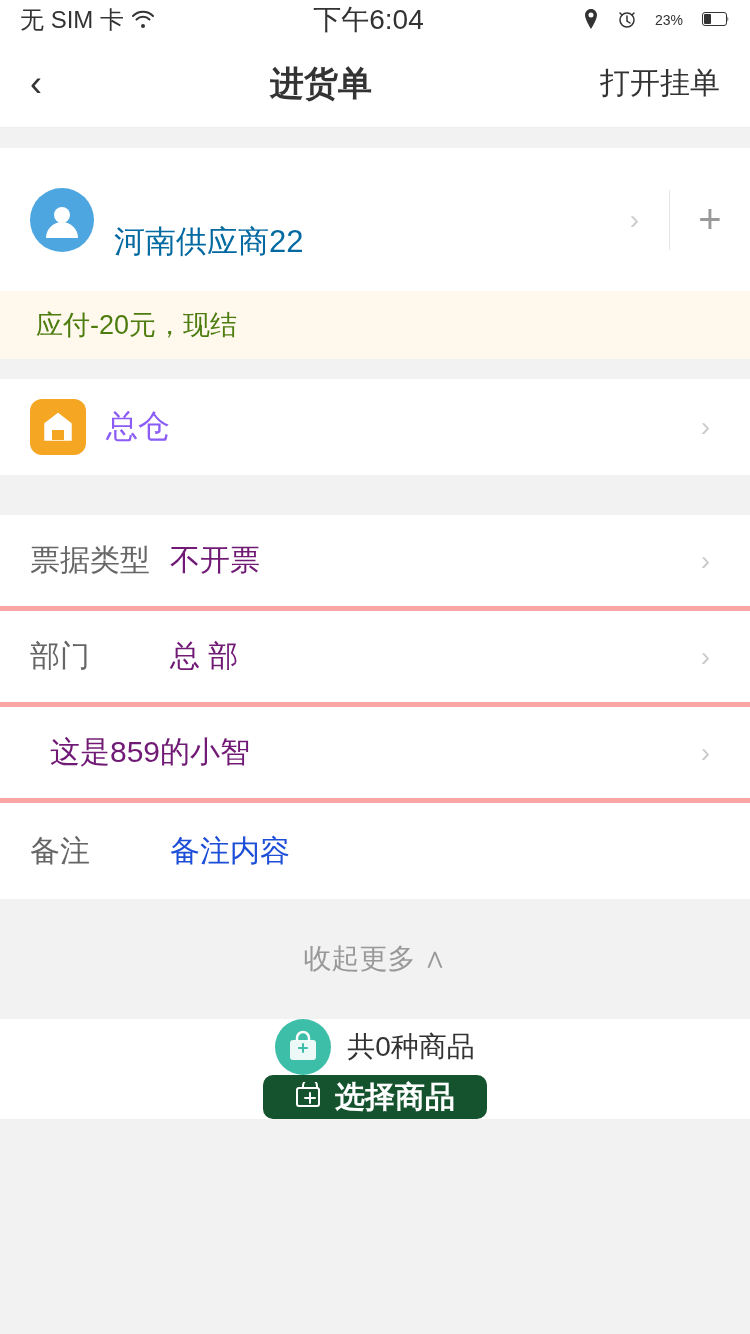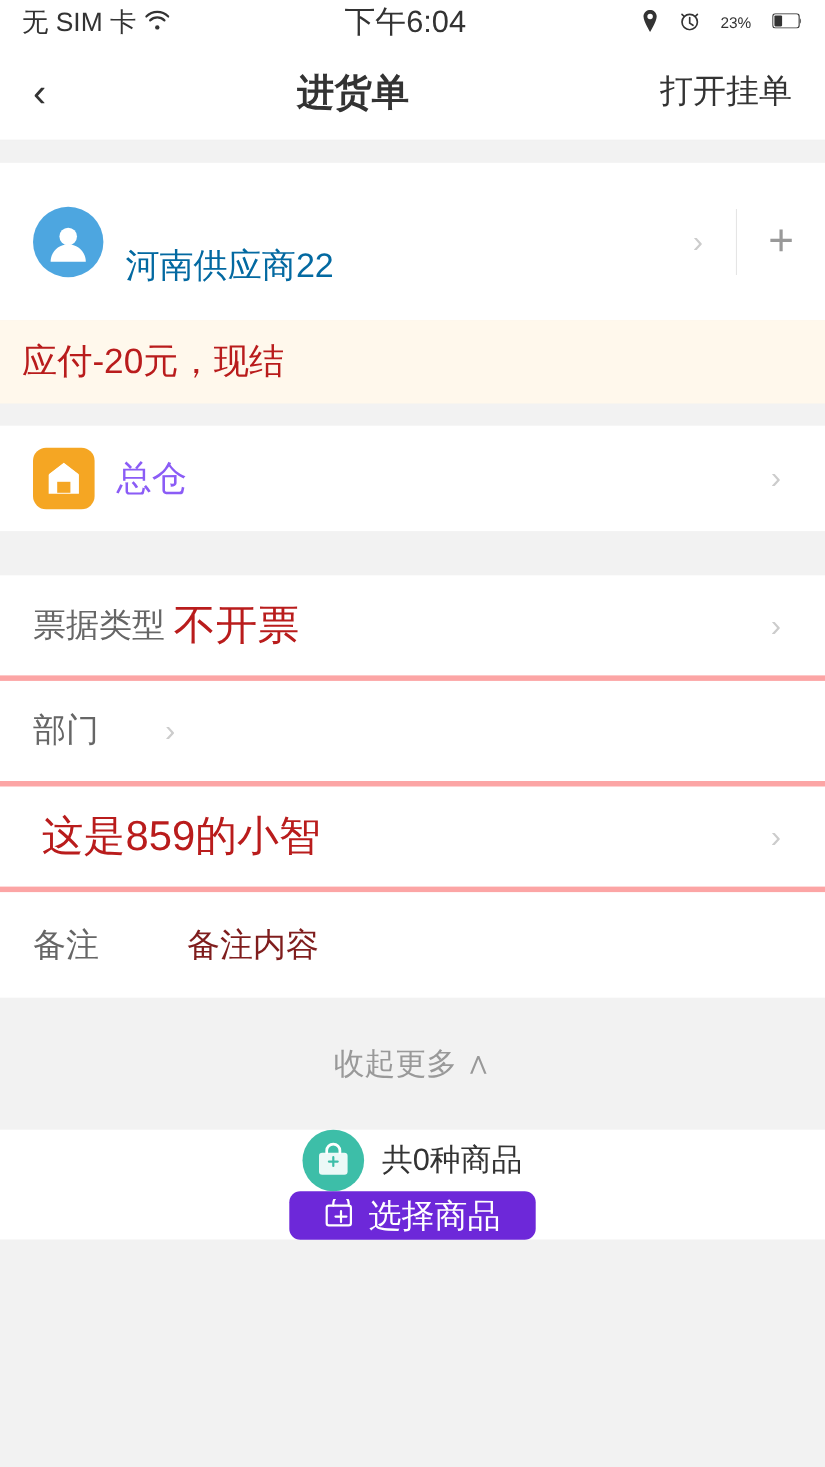--- a/index.html
+++ b/index.html
@@ -109,23 +109,23 @@
       align-items: center;
       justify-content: center;
       font-size: 40px;
       color: #999;
       cursor: pointer;
     }
 
     
     .warning-banner {
       background: #fff8ec;
-      padding: 16px 20px;
-      font-size: 32px;
-      color: #b91c1c;
+      padding: 16px 36px;
+      font-size: 27px;
+      color: #4d7c0f;
     }
 
     
     .form-section {
       background: #fff;
       margin-top: 20px;
     }
     .form-row {
       display: flex;
       align-items: center;
@@ -159,28 +159,28 @@
     }
     .warehouse-icon svg { width: 34px; height: 34px; }
 
     .form-label {
       font-size: 30px;
       color: #666;
       min-width: 120px;
     }
     .form-value {
       flex: 1;
-      font-size: 38px;
-      color: #b91c1c;
-      margin-left: 8px;
+      font-size: 30px;
+      color: #701a75;
+      margin-left: 20px;
     }
     .form-placeholder {
       flex: 1;
       font-size: 30px;
-      color: #7f1d1d;
+      color: #1d4ed8;
       margin-left: 20px;
     }
     .form-row-name {
       flex: 1;
       font-size: 32px;
       color: #8b5cf6;
     }
 
     
     .collapse-btn {
@@ -219,31 +219,32 @@
       display: flex;
       align-items: center;
       justify-content: center;
     }
     .goods-icon svg { width: 34px; height: 34px; }
     .goods-count-text {
       font-size: 28px;
       color: #333;
     }
     .select-goods-btn {
-      background: #6d28d9;
+      background: #14532d;
       border-radius: 10px;
       padding: 0 32px;
       height: 70px;
       display: flex;
       align-items: center;
       justify-content: center;
       color: #fff;
       font-size: 30px;
       gap: 10px;
       cursor: pointer;
+      font-weight: bold;
     }
     .select-goods-btn svg { width: 30px; height: 30px; }
 
     
     .page-bg {
       min-height: 300px;
       background: #f2f2f2;
     }
   </style>
 </head>
@@ -331,20 +332,21 @@
 <div class="form-section">
 
   <div class="form-row">
     <span class="form-label">票据类型</span>
     <span class="form-value">不开票</span>
     <span class="chevron-right">›</span>
   </div>
 
   <div class="form-row">
     <span class="form-label">部门</span>
+    <span class="form-value">总 部</span>
     <span class="chevron-right">›</span>
   </div>
 
   <div class="form-row">
     <span class="form-value">这是859的小智</span>
     <span class="chevron-right">›</span>
   </div>
 
   <div class="form-row">
     <span class="form-label">备注</span>

